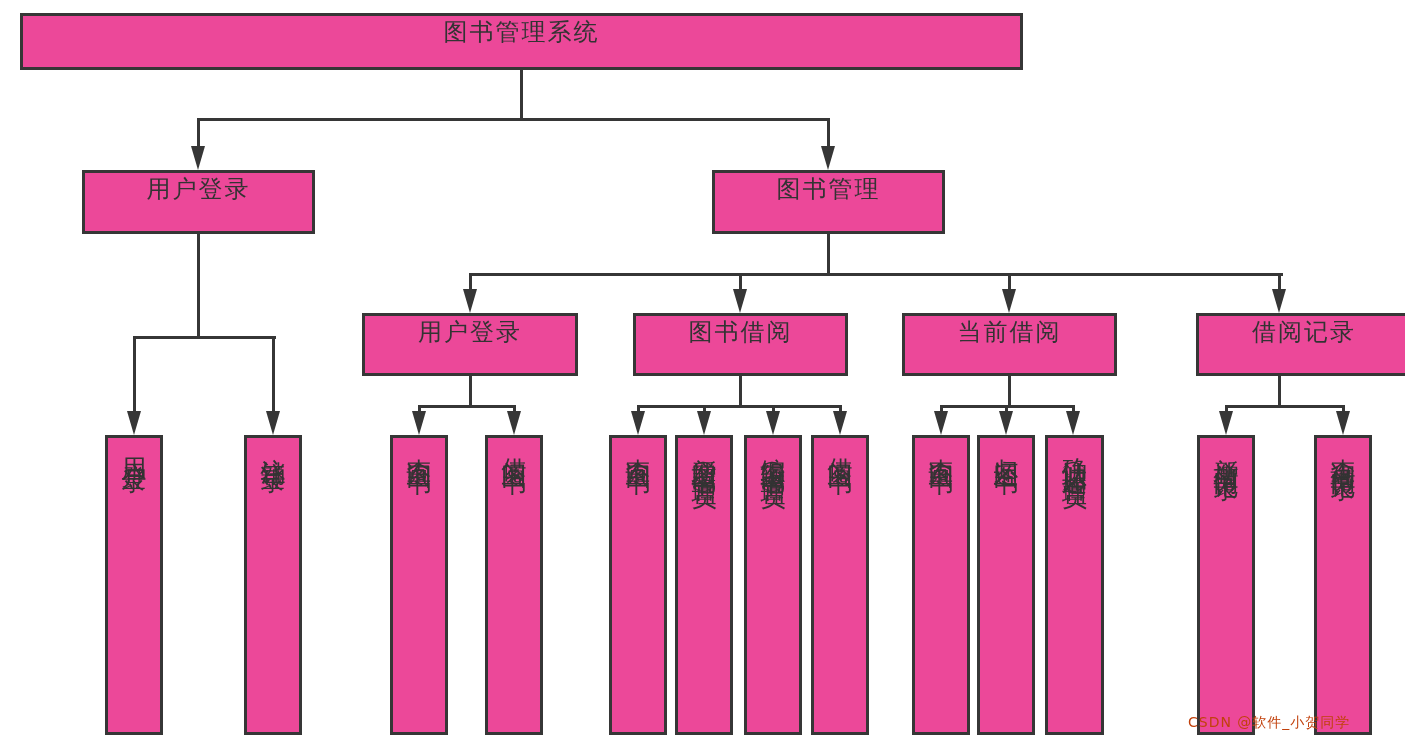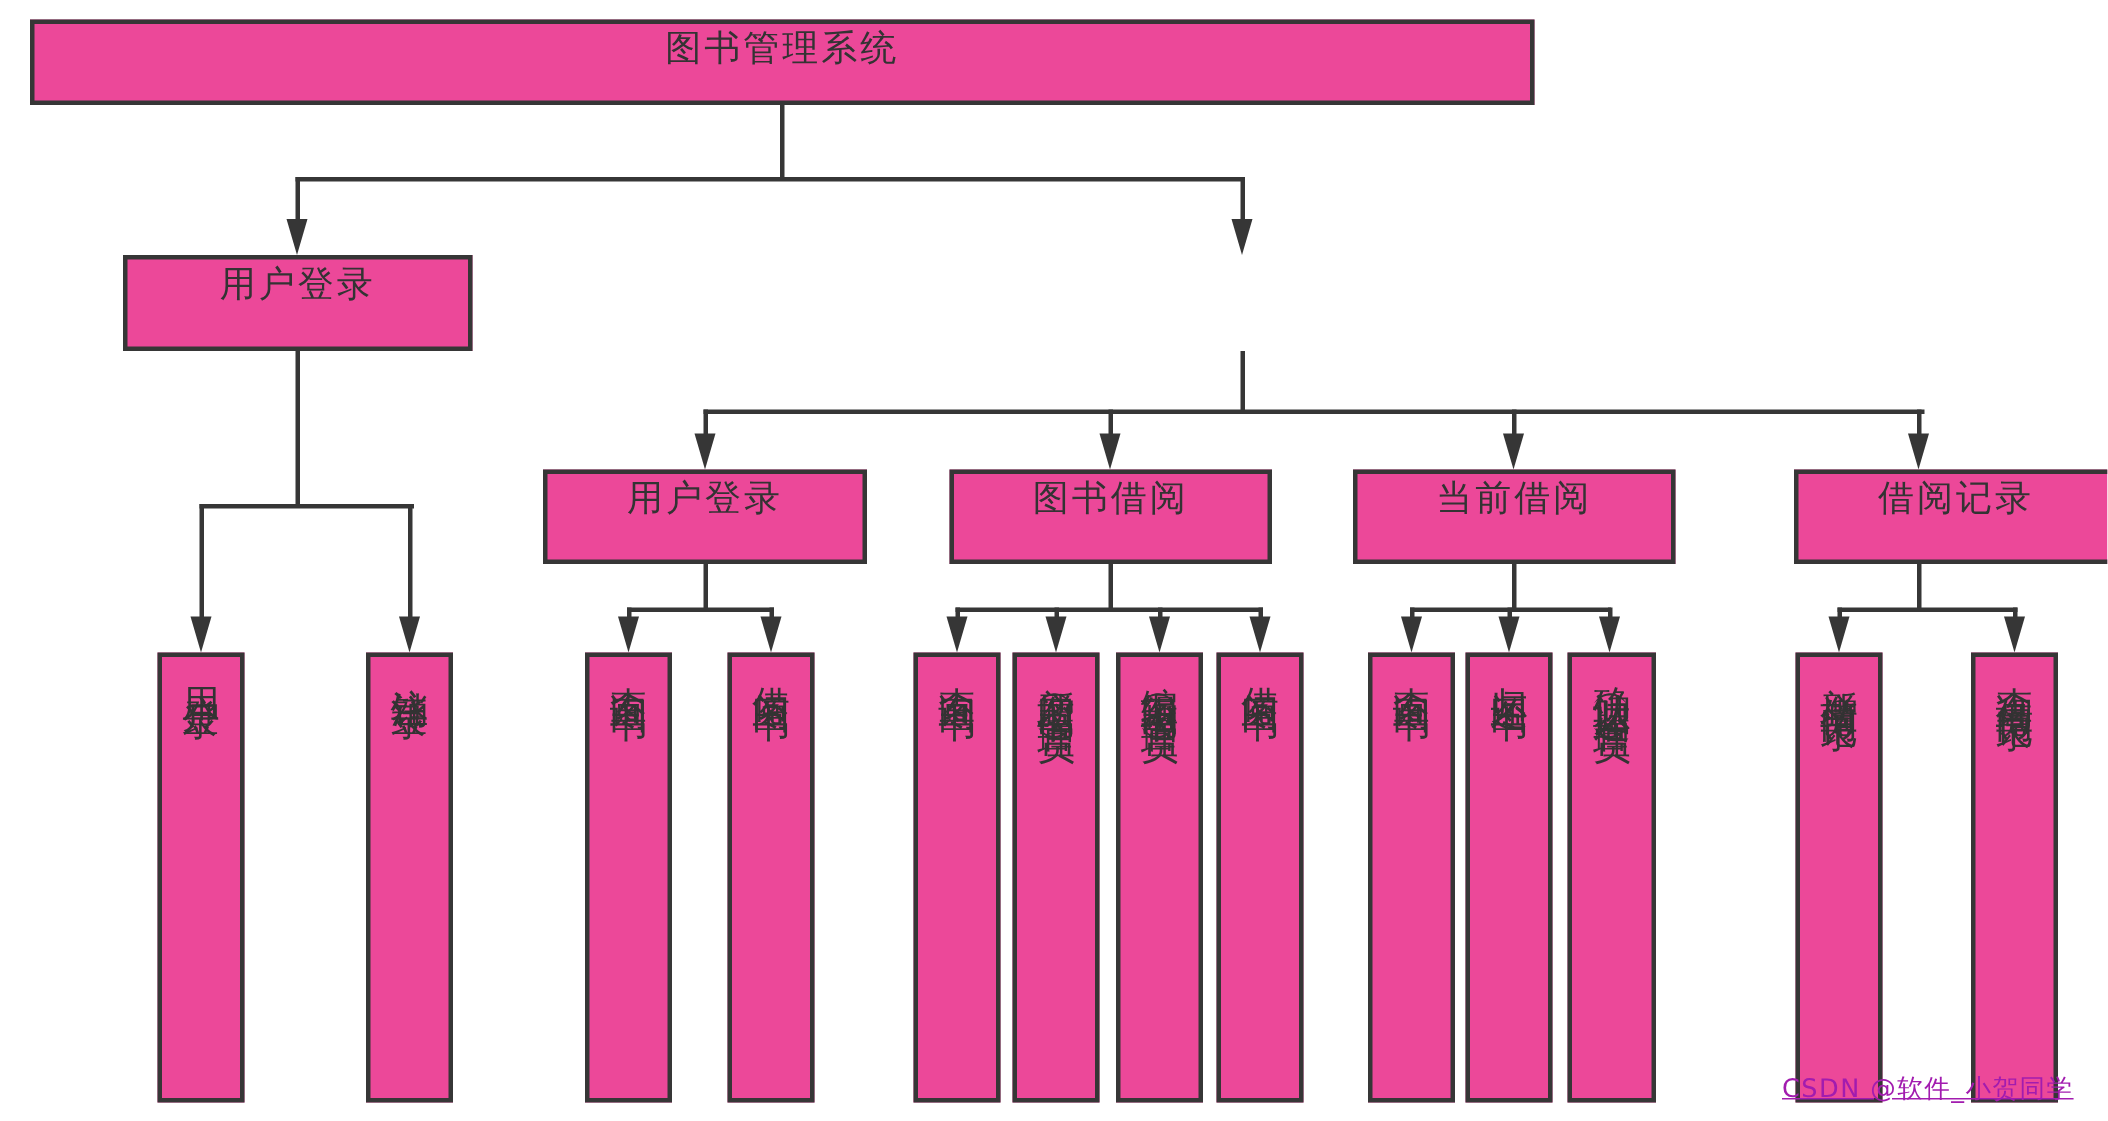--- a/index.html
+++ b/index.html
@@ -42,46 +42,48 @@
     position: absolute;
     width: 0; height: 0;
     border-left: 7px solid transparent;
     border-right: 7px solid transparent;
     border-top: 24px solid #363636;
   }
   .watermark {
     position: absolute;
     left: 1188px;
     top: 714px;
-    font-size: 17px;
+    font-size: 14px;
     letter-spacing: 1px;
-    color: #a21caf;
+    color: #c2410c;
     z-index: 10;
     white-space: nowrap;
-    text-decoration: underline;
   }
 </style>
 </head>
 <body>
 
 <div id="canvas">
 
   <div class="box hbox" style="left:20px;top:13px;width:1003px;height:57px">
     <span>图书管理系统</span>
   </div>
 
   <div class="vline" style="left:520px;top:70px;height:50px"></div>
   <div class="hline" style="left:197px;top:118px;width:633px"></div>
   <div class="vline" style="left:197px;top:118px;height:30px"></div>
   <div class="arrow" style="left:191px;top:146px"></div>
   <div class="vline" style="left:827px;top:118px;height:30px"></div>
   <div class="arrow" style="left:821px;top:146px"></div>
 
   <div class="box hbox" style="left:82px;top:170px;width:233px;height:64px">
     <span>用户登录</span>
+  </div>
+  <div class="box hbox" style="left:712px;top:170px;width:233px;height:64px">
+    <span>图书管理</span>
   </div>
 
   <div class="vline" style="left:197px;top:234px;height:104px"></div>
   <div class="hline" style="left:133px;top:336px;width:143px"></div>
   <div class="vline" style="left:133px;top:336px;height:78px"></div>
   <div class="arrow" style="left:127px;top:411px"></div>
   <div class="vline" style="left:272px;top:336px;height:78px"></div>
   <div class="arrow" style="left:266px;top:411px"></div>
 
   <div class="vline" style="left:827px;top:234px;height:42px"></div>

